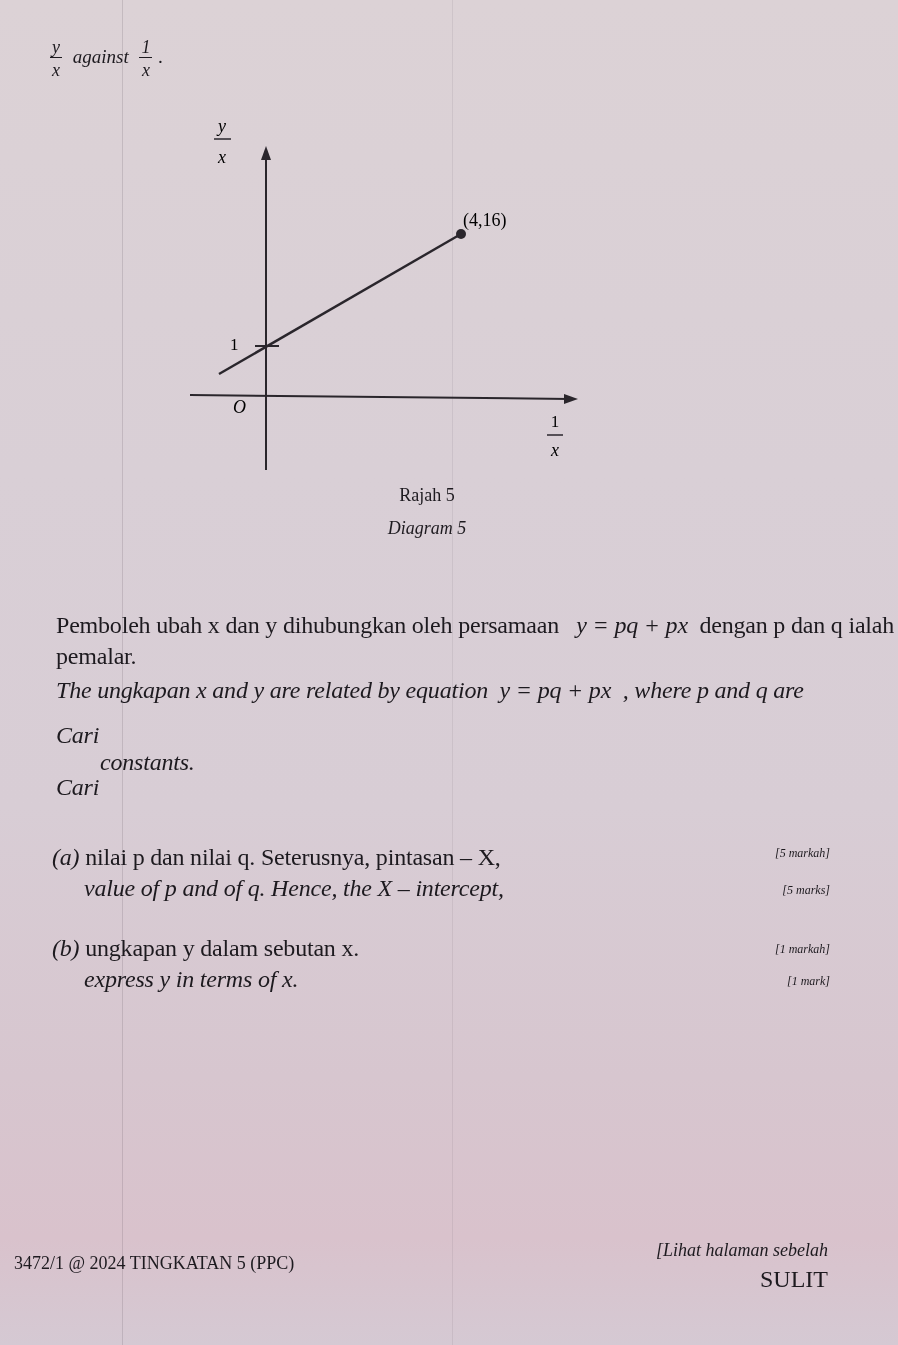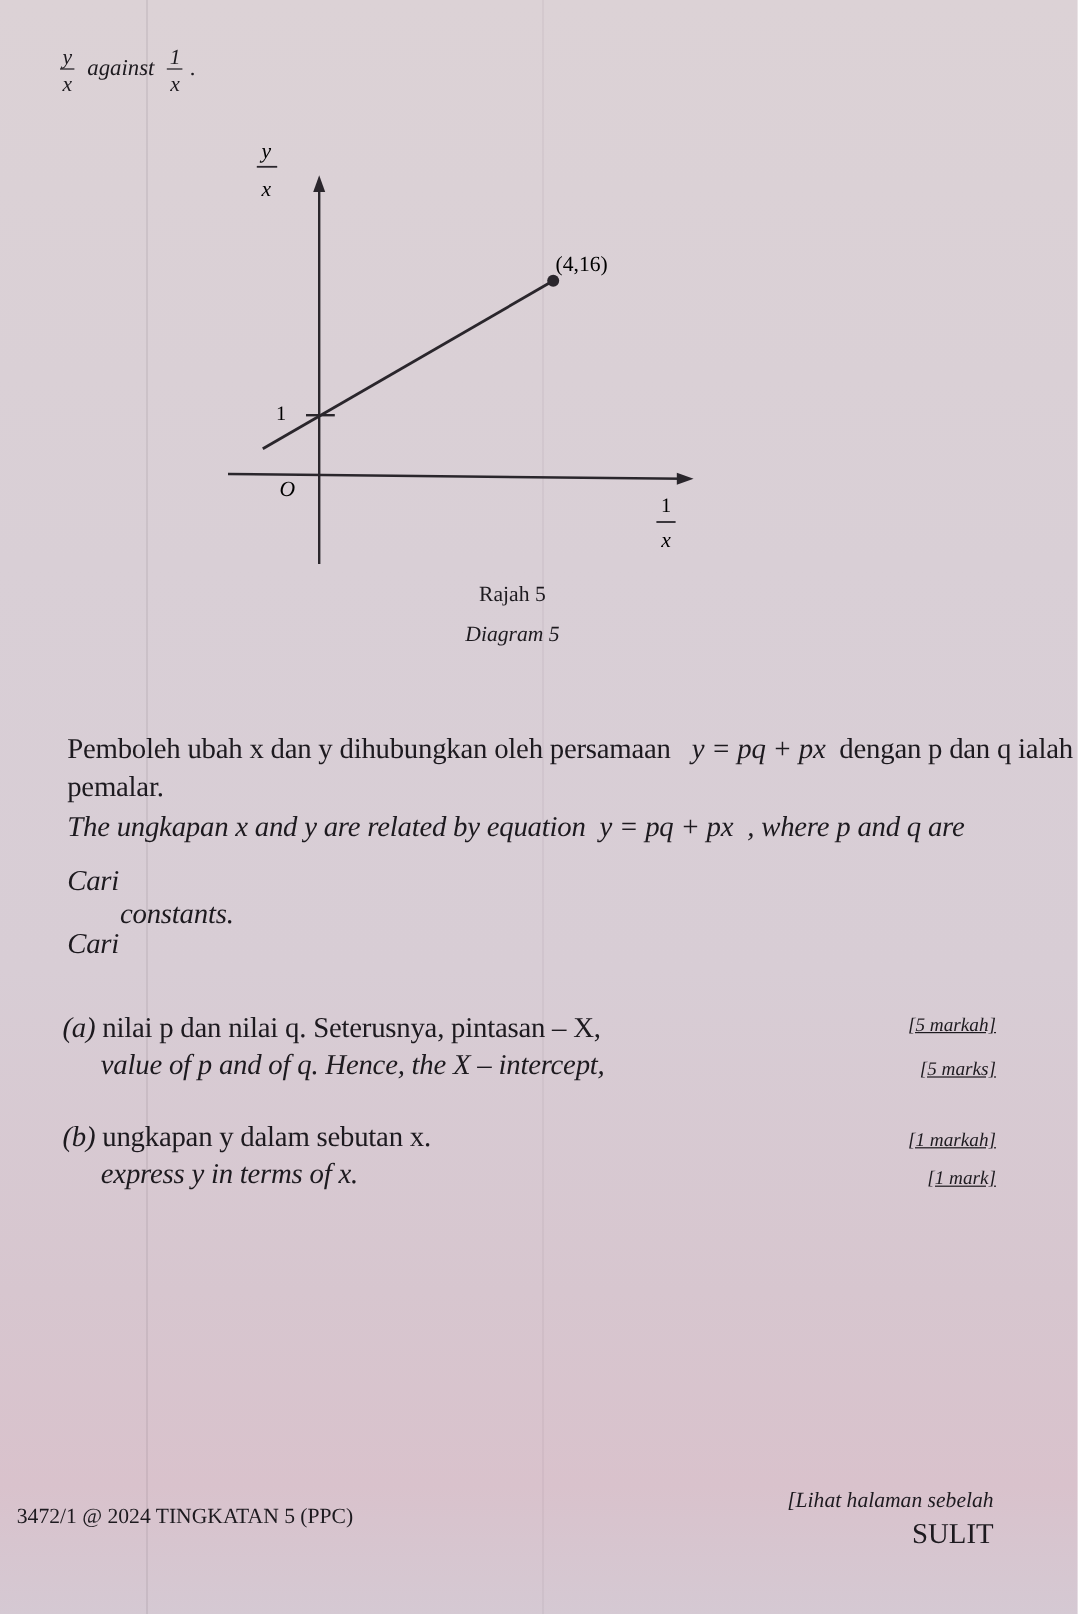--- a/index.html
+++ b/index.html
@@ -59,24 +59,23 @@
     }
     .para {
       left: 56px;
       font-size: 24px;
       font-family: "Liberation Serif", serif;
       letter-spacing: -0.2px;
     }
     .it { font-style: italic; }
     .marks {
       right: 68px;
-      font-size: 16px;
+      font-size: 12px;
       font-style: italic;
       text-align: right;
-      text-decoration: underline;
     }
     .footer-left {
       left: 14px;
       top: 1253px;
       font-size: 18px;
     }
     .footer-right {
       right: 70px;
       text-align: right;
       font-size: 18px;

